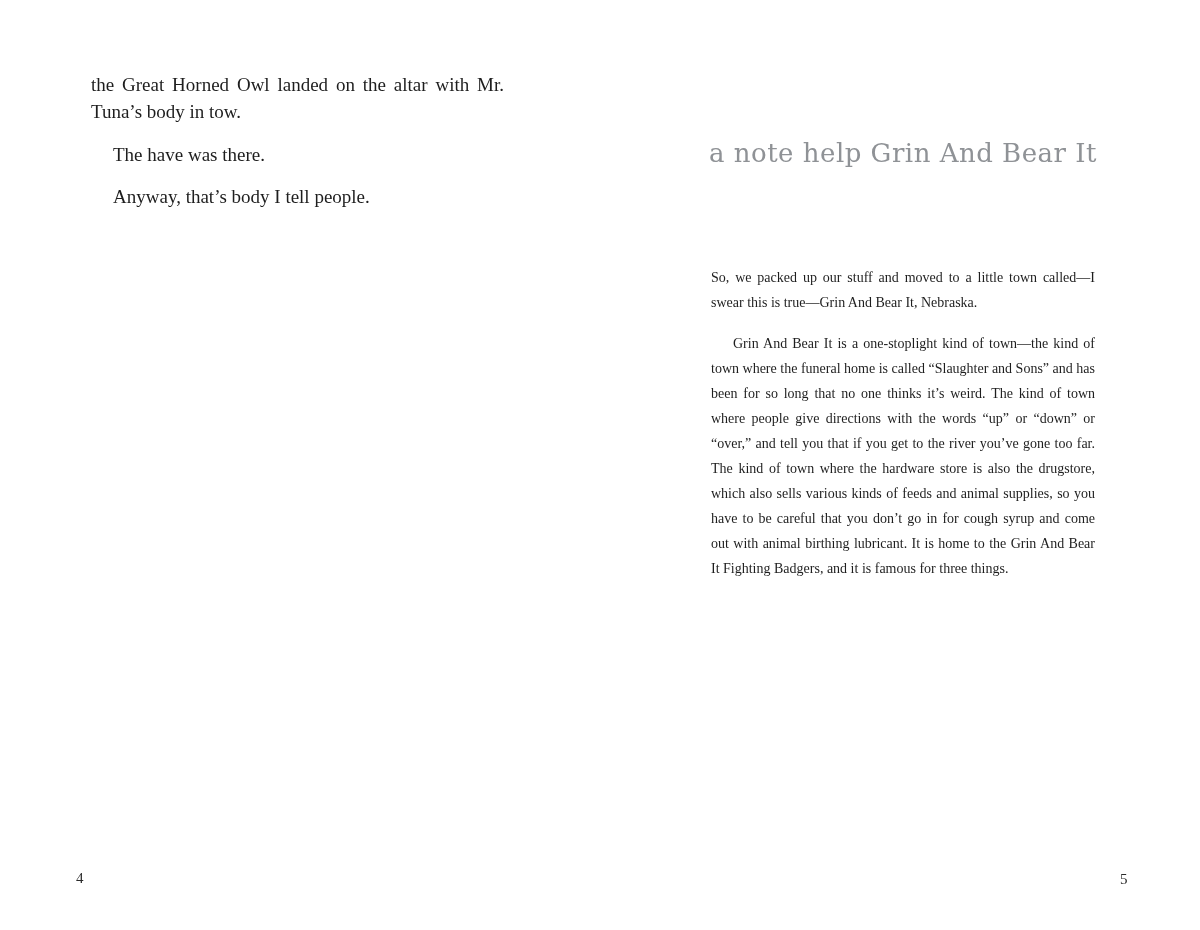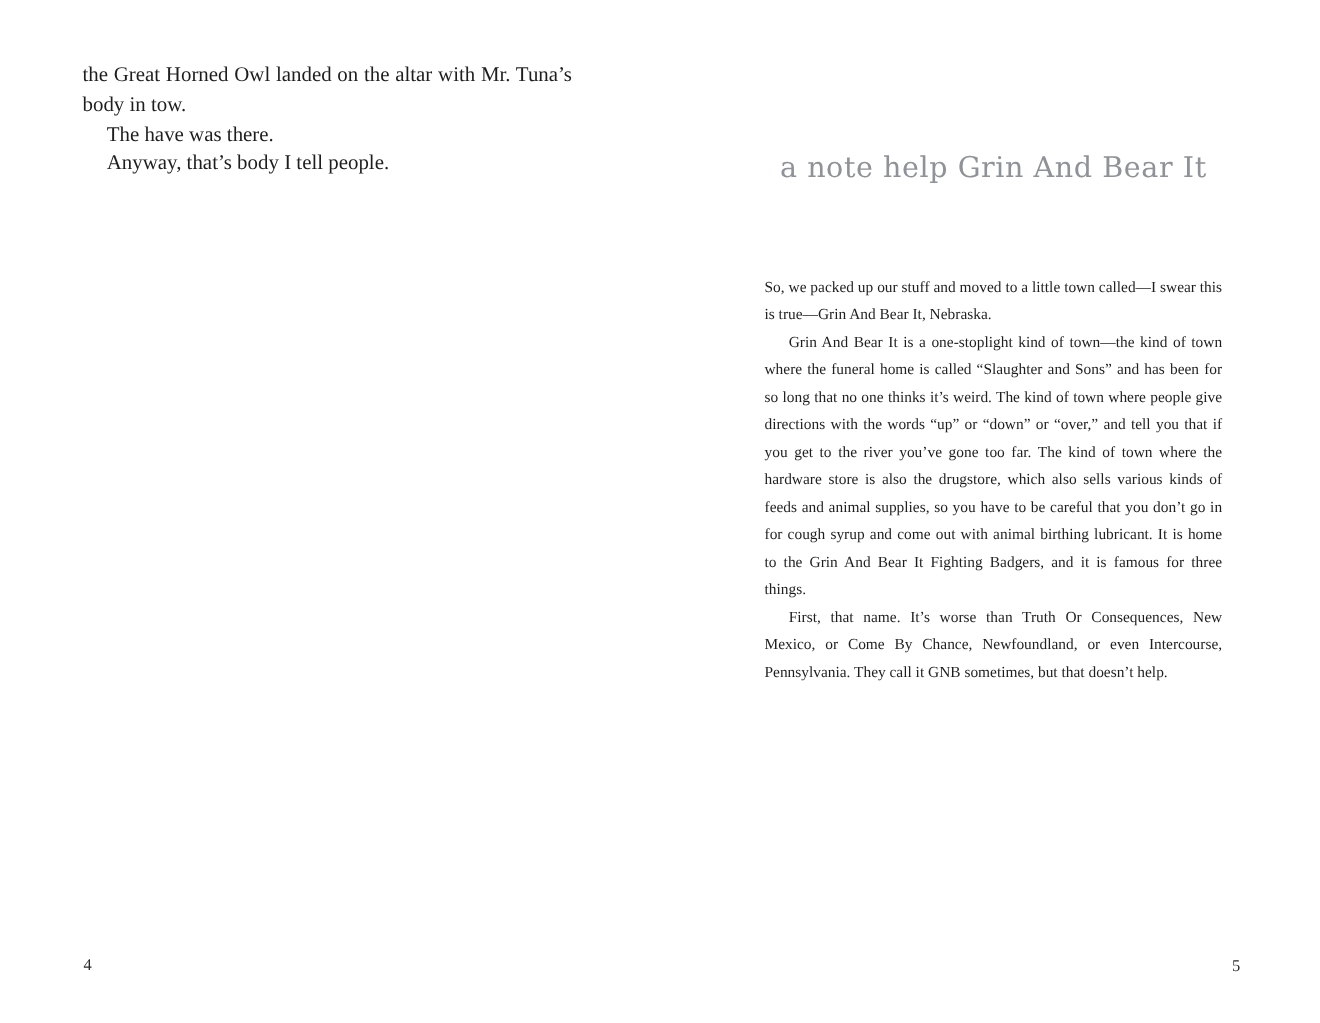--- a/index.html
+++ b/index.html
@@ -41,21 +41,21 @@
     line-height: 26.8px;
   }
   .right-text {
     left: 95px;          
     top: 249px;
     width: 416px;
     font-size: 14px;
     line-height: 25px;
   }
   .text-block p {
-    margin: 0;
+    margin: 16px;
     padding: 0;
   }
   .text-block p.ind {
     text-indent: 22px;
   }
   .chapter-title {
     position: absolute;
     left: 95px;          
     top: 138px;
     width: 416px;
@@ -87,18 +87,17 @@
       <p class="ind">Anyway, that’s body I tell people.</p>
     </div>
     <div class="folio folio-left">4</div>
   </section>
 
   <section class="page page-right">
     <h1 class="chapter-title">a note help Grin And Bear It</h1>
     <div class="text-block right-text">
       <p>So, we packed up our stuff and moved to a little town called—I swear this is true—Grin And Bear It, Nebraska.</p>
       <p class="ind">Grin And Bear It is a one-stoplight kind of town—the kind of town where the funeral home is called “Slaughter and Sons” and has been for so long that no one thinks it’s weird. The kind of town where people give directions with the words “up” or “down” or “over,” and tell you that if you get to the river you’ve gone too far. The kind of town where the hardware store is also the drugstore, which also sells various kinds of feeds and animal supplies, so you have to be careful that you don’t go in for cough syrup and come out with animal birthing lubricant. It is home to the Grin And Bear It Fighting Badgers, and it is famous for three things.</p>
-      <p class="ind">First, that name. It’s worse than Truth Or Consequences, New Mexico, or Come By Chance, Newfoundland, or even Intercourse, Pennsylvania. They call it GNB sometimes, but that doesn’t help.</p>
     </div>
     <div class="folio folio-right">5</div>
   </section>
 
 </div>
 
 </body></html>

